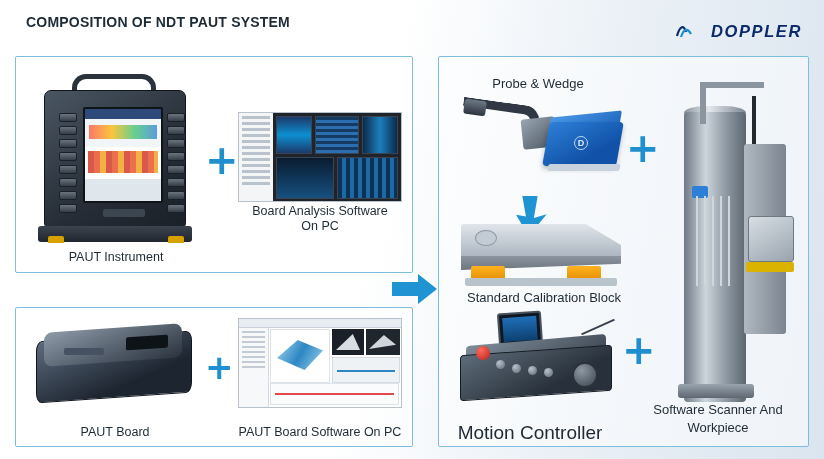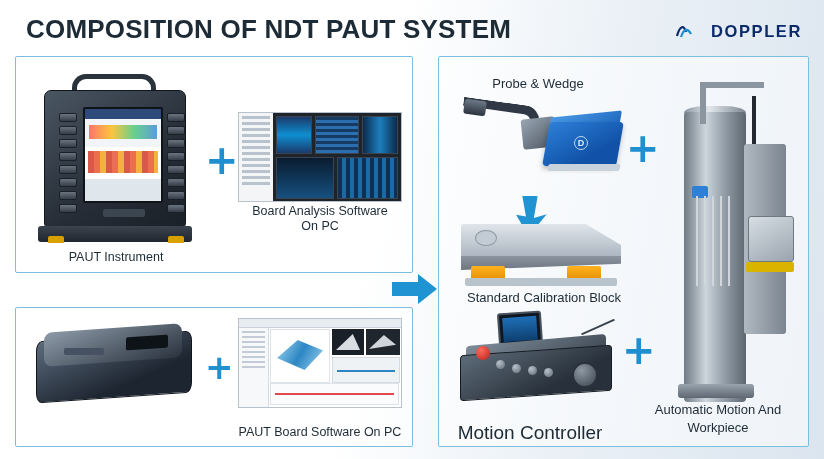--- a/index.html
+++ b/index.html
@@ -14,26 +14,26 @@
   .slide {
     position: absolute; inset: 0;
     background: linear-gradient(100deg, #ffffff 0%, #ffffff 45%, #eaf0f6 70%, #dbe5ef 100%);
   }
   
   .header {
     position: absolute; left: 0; top: 0; width: 824px; height: 56px;
   }
   .title {
     position: absolute; left: 26px; top: 14px;
-    font-size: 26px; font-weight: bold; color: #1d2b36;
+    font-size: 14px; font-weight: bold; color: #1d2b36;
     letter-spacing: 0.2px;
   }
   .logo {
     position: absolute; right: 22px; top: 22px;
-    display: flex; gap: 17px;
+    display: flex; gap: 17px; font-style: italic;
   }
   .logo-mark {
     width: 19px; height: 19px; position: relative;
   }
   .logo-text {
     font-size: 16.5px; font-weight: bold; color: #0b2a6b;
     letter-spacing: 1.6px;
   }
   
   .panel {
@@ -450,20 +450,21 @@
 
   <div class="panel" id="panel-left-bottom"></div>
 
   <div class="photo" id="photo-paut-board">
     <div class="board-body"></div>
     <div class="board-top"></div>
     <div class="board-conn"></div>
     <div class="board-badge"></div>
   </div>
 
+  <div class="caption" style="left:30px; top:425px; width:170px;">PAUT Board</div>
 
   <div class="plus" style="left:205px; top:350px; font-size:34px;">+</div>
 
   <div class="photo" id="photo-board-software">
     <div class="bsw-top"></div>
     <div class="bsw-left">
       <div class="ln"></div>
         <div class="ln"></div>
         <div class="ln"></div>
         <div class="ln"></div>
@@ -549,16 +550,16 @@
         <i style="left:12px"></i>
         <i style="left:20px"></i>
       <i style="left:28px"></i>
         <i style="left:36px"></i>
     </div>
     <div class="sc-box"></div>
     <div class="sc-yellowband"></div>
     <div class="sc-base"></div>
   </div>
 
-  <div class="caption" style="left:628px; top:402px; width:180px; font-size:13px;">Automatic Motion And</div>
+  <div class="caption" style="left:628px; top:402px; width:180px; font-size:13px;">Software Scanner And</div>
   <div class="caption" style="left:628px; top:420px; width:180px; font-size:13px;">Workpiece</div>
 
 </div>
 
 </body></html>

